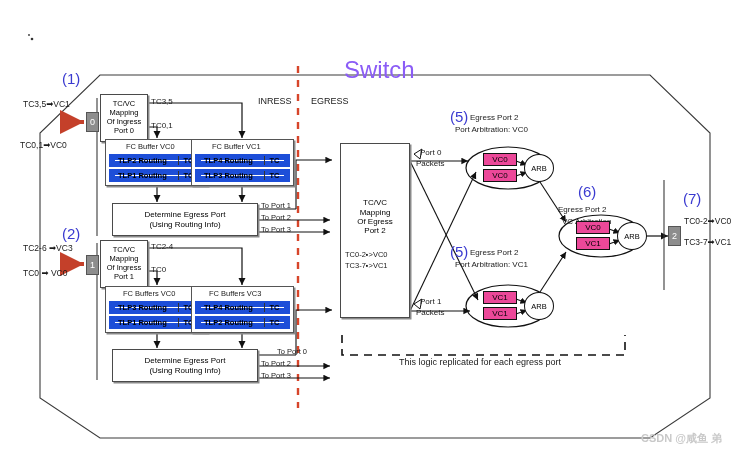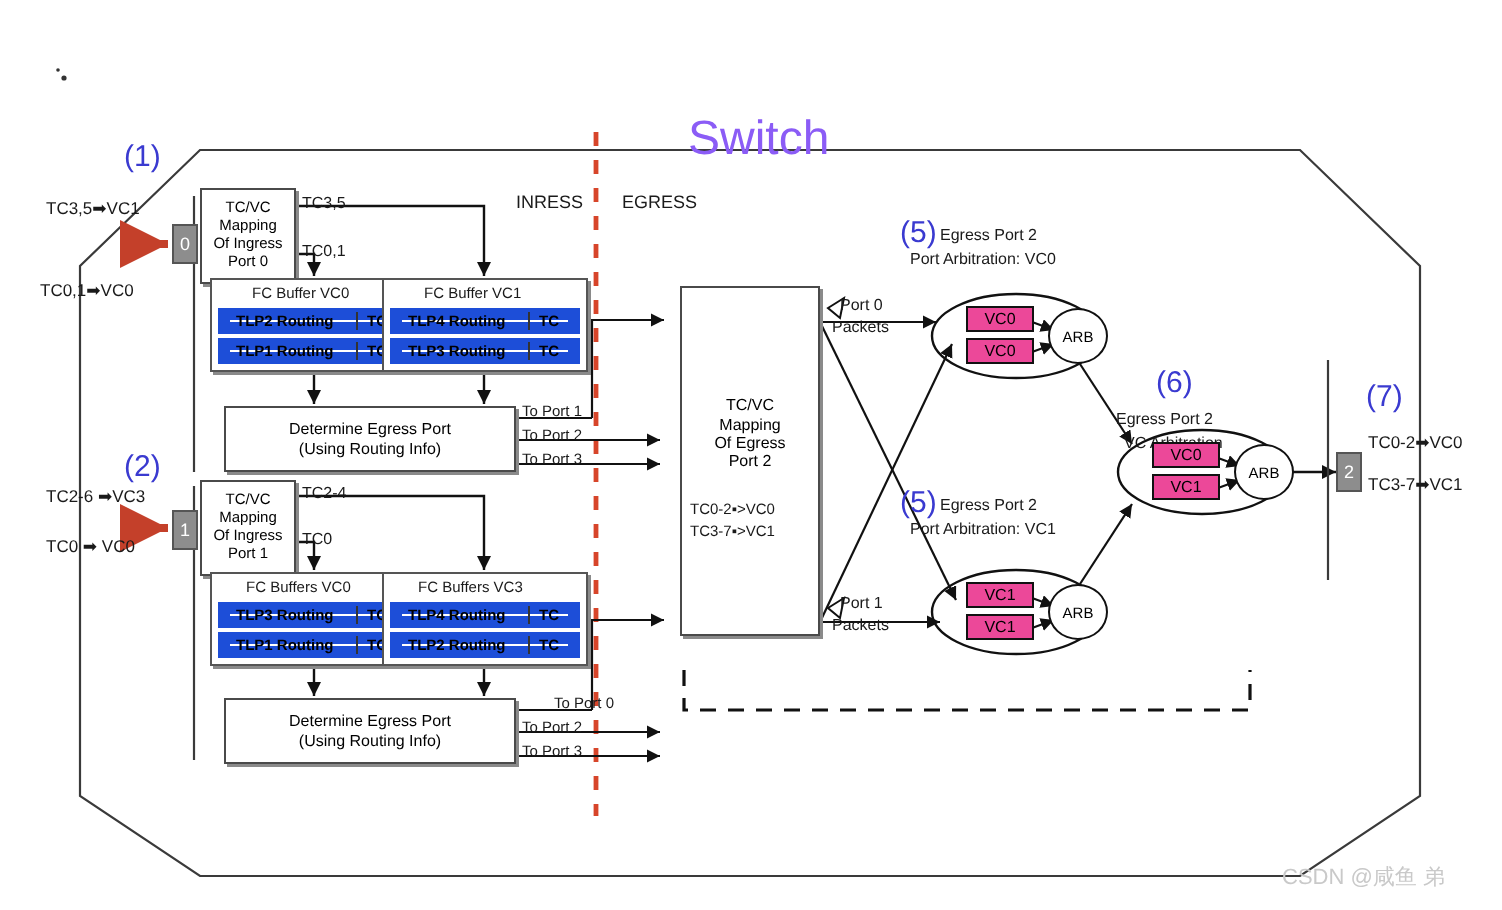--- a/index.html
+++ b/index.html
@@ -32,21 +32,21 @@
 
   .portsq{position:absolute;box-sizing:border-box;background:#8d8d8d;border:1px solid #555;
           color:#fff;font-size:9px;display:flex;align-items:center;justify-content:center;}
 
   .vcbox{position:absolute;box-sizing:border-box;background:#ec4899;border:1.2px solid #111;
          font-size:8px;display:flex;align-items:center;justify-content:center;}
 
   .arbc{position:absolute;box-sizing:border-box;border:1.2px solid #111;border-radius:50%;
         background:#fff;font-size:7.5px;display:flex;align-items:center;justify-content:center;}
 
-  .wm{position:absolute;color:#c9c9c9;font-size:11px;white-space:nowrap;}
+  .wm{position:absolute;color:#c9c9c9;font-size:11px;white-space:nowrap;font-weight:bold;}
 
   svg{display:block;}
 </style>
 </head>
 <body>
 
 <div id="stage">
 
   <svg class="frame" width="751" height="455" viewBox="0 0 751 455">
     <defs>
@@ -271,16 +271,17 @@
   <div class="t sm8" style="left:558px;top:205px;">Egress Port 2</div>
   <div class="t sm8" style="left:562px;top:217px;">VC Arbitration</div>
   <div class="vcbox" style="left:576px;top:221px;width:34px;height:13px;">VC0</div>
   <div class="vcbox" style="left:576px;top:237px;width:34px;height:13px;">VC1</div>
   <div class="arbc" style="left:617px;top:222px;width:30px;height:28px;">ARB</div>
 
   <div class="portsq" style="left:668px;top:226px;width:13px;height:20px;">2</div>
   <div class="t sm85" style="left:684px;top:216px;">TC0-2➡VC0</div>
   <div class="t sm85" style="left:684px;top:237px;">TC3-7➡VC1</div>
 
+  <div class="t sm9" style="left:399px;top:357px;">This logic replicated for each egress port</div>
 
   <div class="wm" style="left:641px;top:431px;">CSDN @咸鱼 弟</div>
 
 </div>
 
 </body></html>

